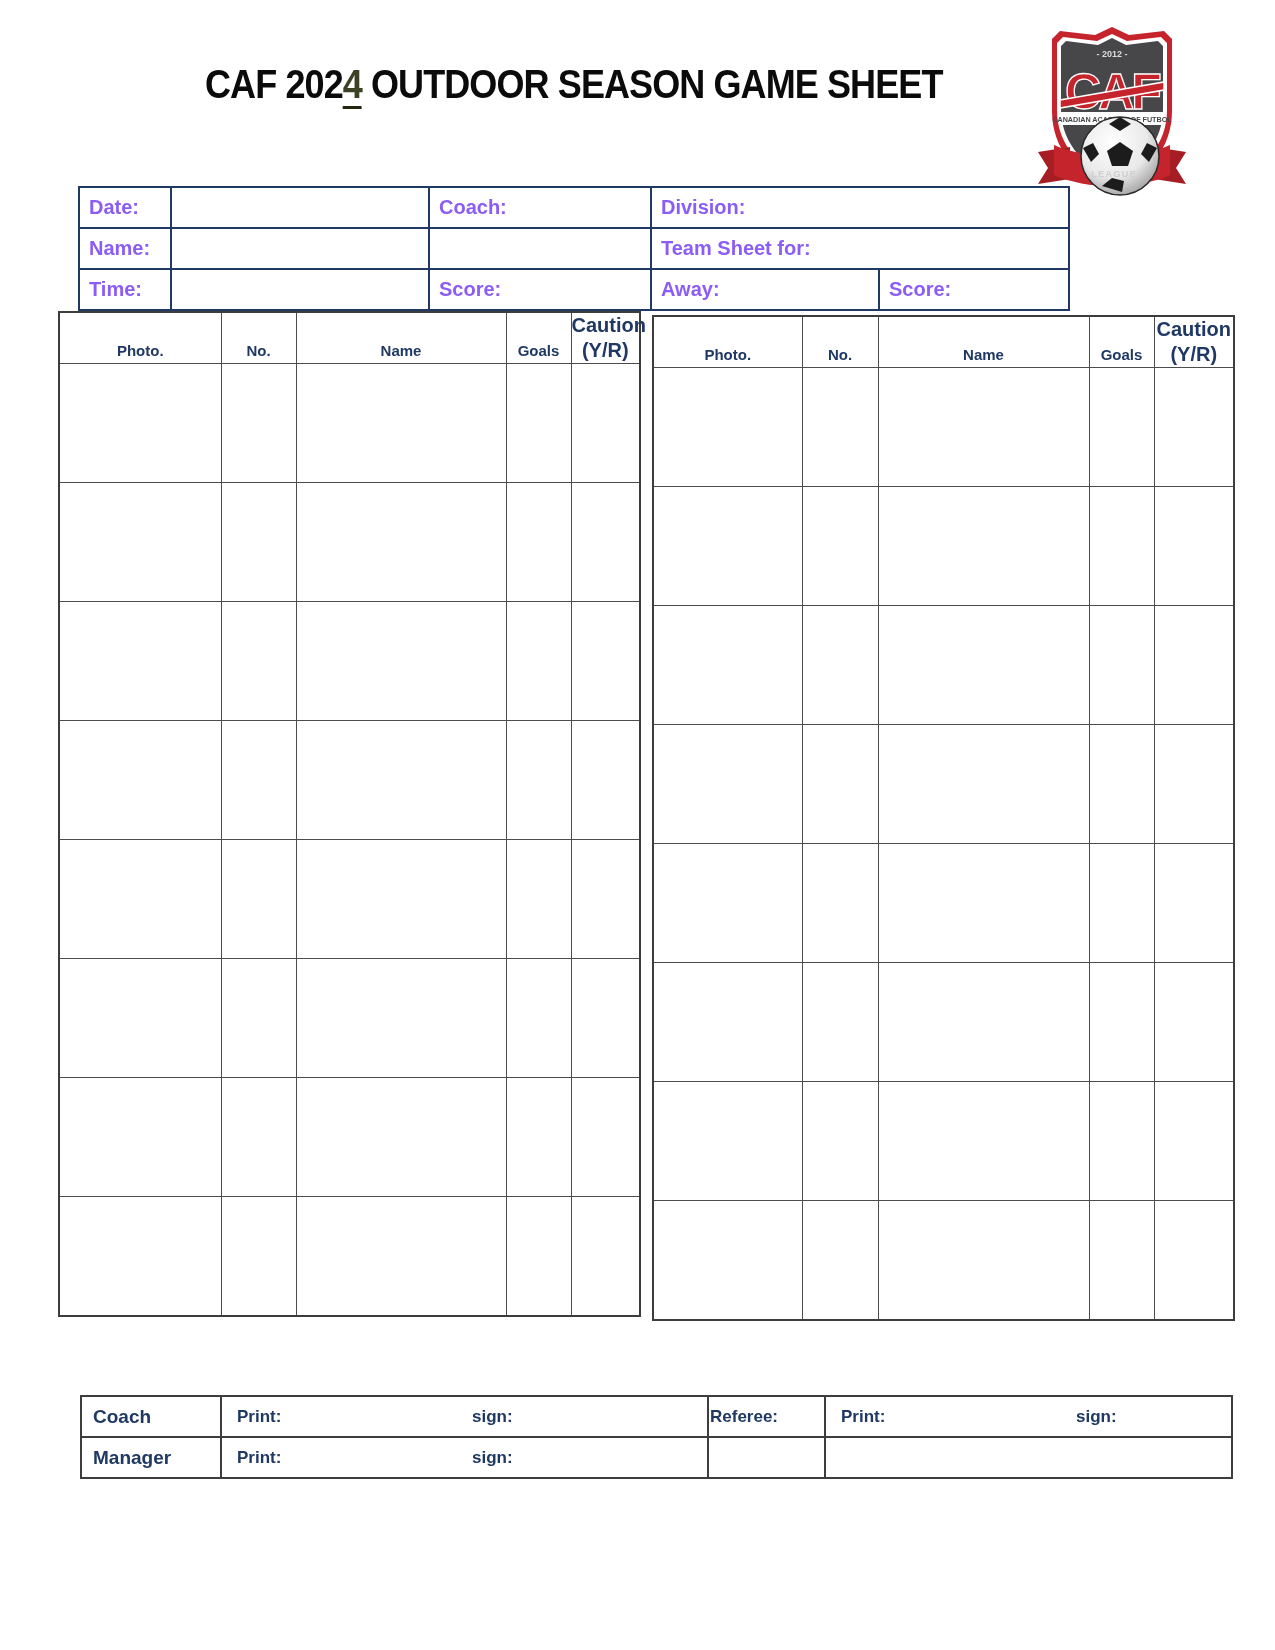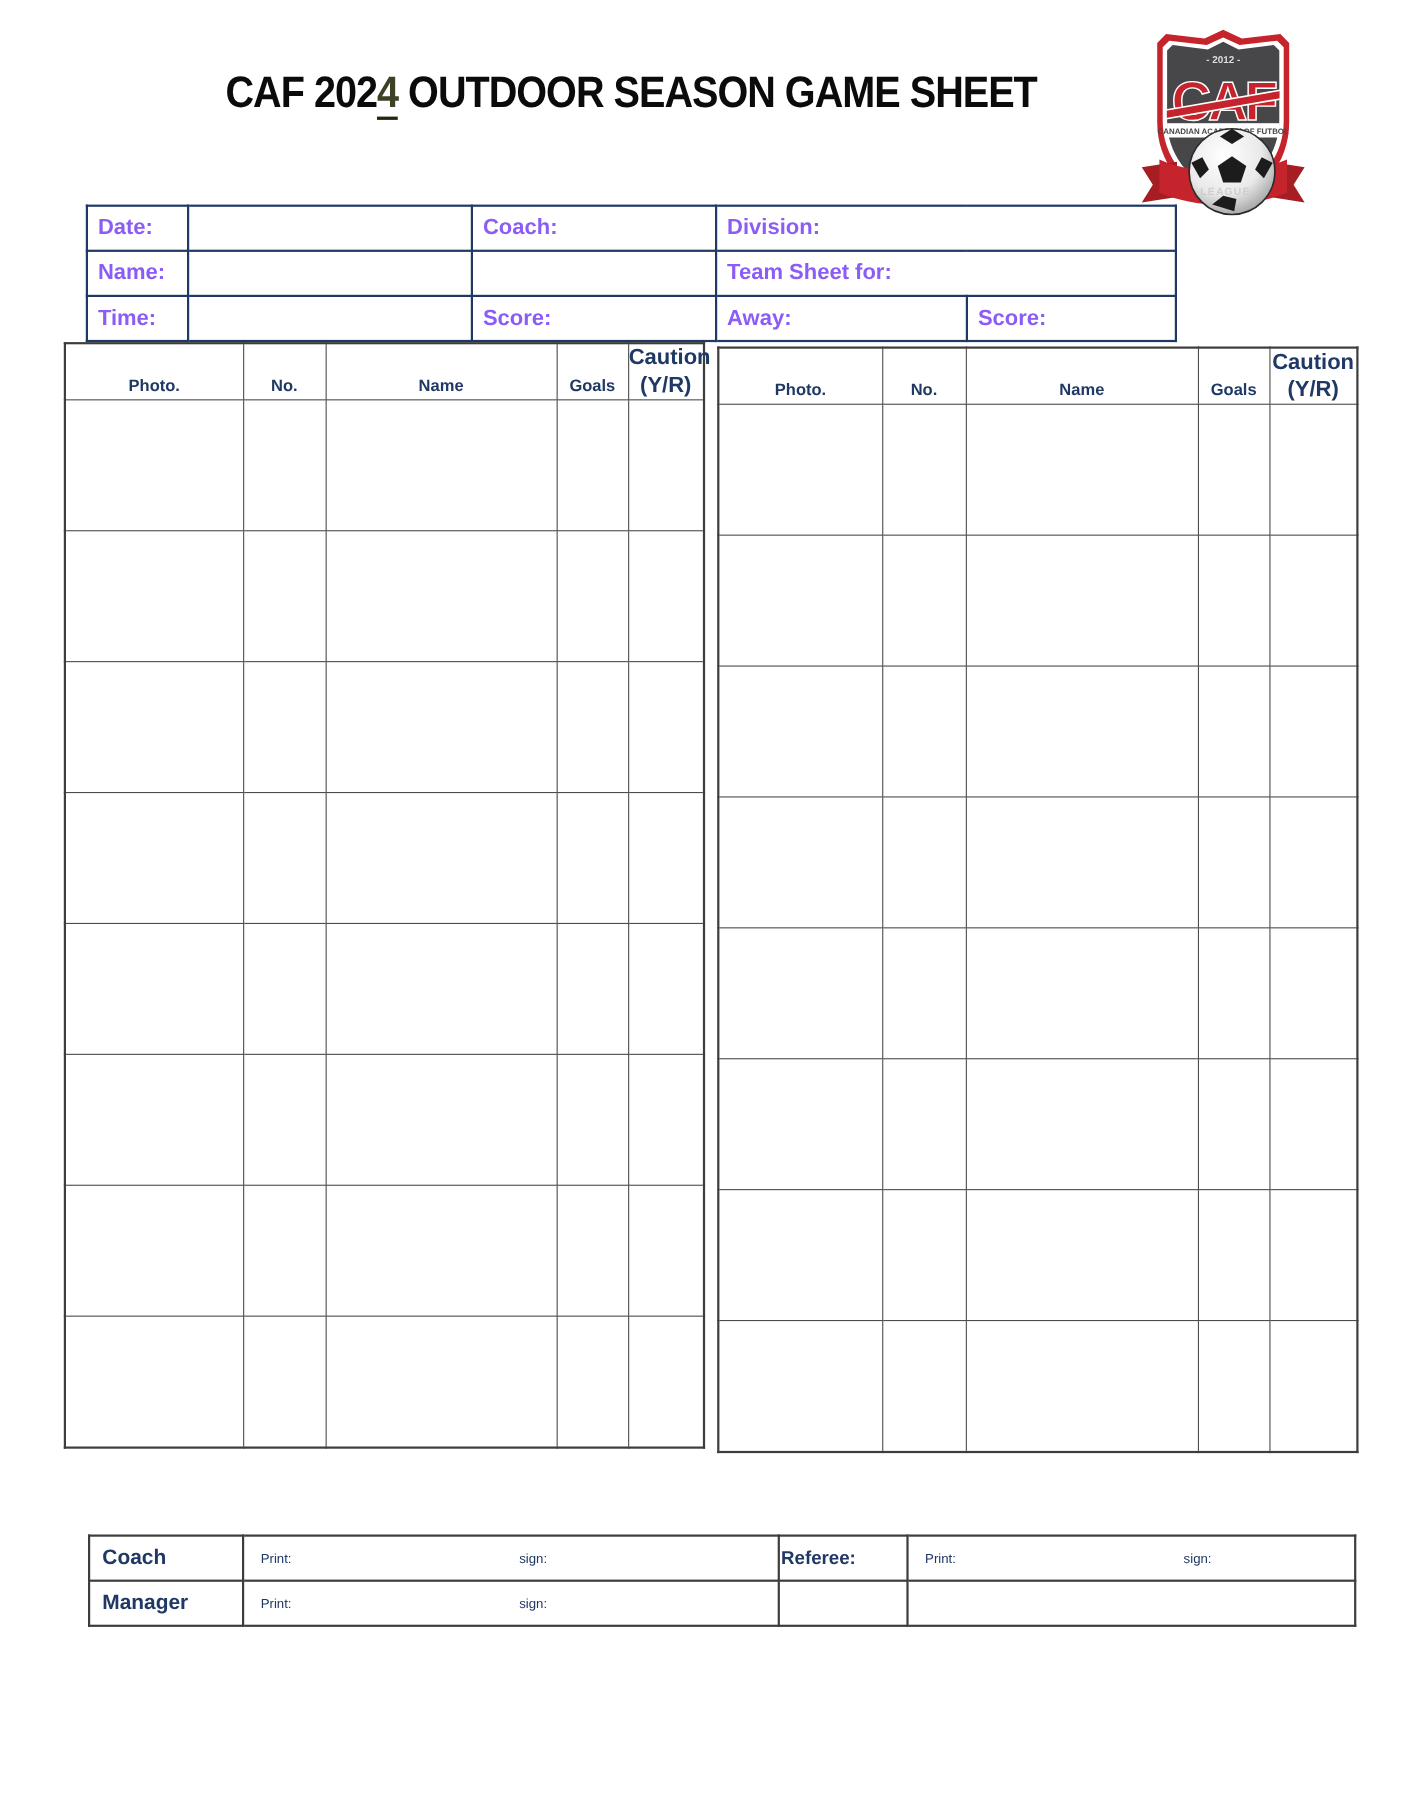--- a/index.html
+++ b/index.html
@@ -32,22 +32,22 @@
   .roster-table th.caution-th{vertical-align:middle;padding:0;}
   .caution-lines{line-height:1.25;font-size:20px;}
   .roster-table tbody td{height:116px;}
 
   
   .staff-table{position:absolute;left:80px;top:1395px;width:1151px;}
   .staff-table td{border:2px solid #3d3d3d;height:37px;vertical-align:middle;
                   color:#1f3864;font-weight:bold;position:relative;}
   .staff-table td.role-cell{font-size:19px;padding-left:11px;}
   .staff-table td.referee-cell{font-size:17px;text-align:left;}
-  .ps-label{position:absolute;top:50%;transform:translateY(-50%);font-size:12px;
-            font-weight:normal;color:#1f3864;white-space:nowrap;}
+  .ps-label{position:absolute;top:50%;transform:translateY(-50%);font-size:17px;
+            font-weight:bold;color:#1f3864;white-space:nowrap;}
   .ps-print{left:15px;}
   .ps-sign{left:250px;}
 </style>
 </head>
 <body>
 
 <div class="page">
 
   <div class="title"><span>CAF 202</span><span class="digit-alt">4</span><span> OUTDOOR SEASON GAME SHEET</span></div>
 

